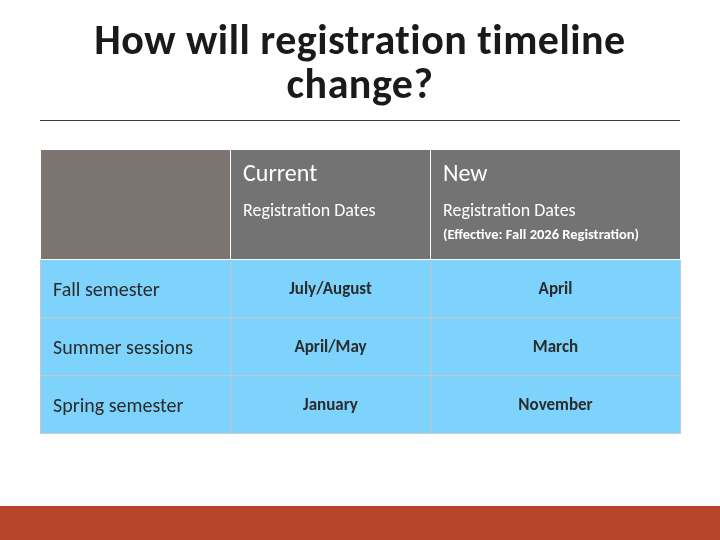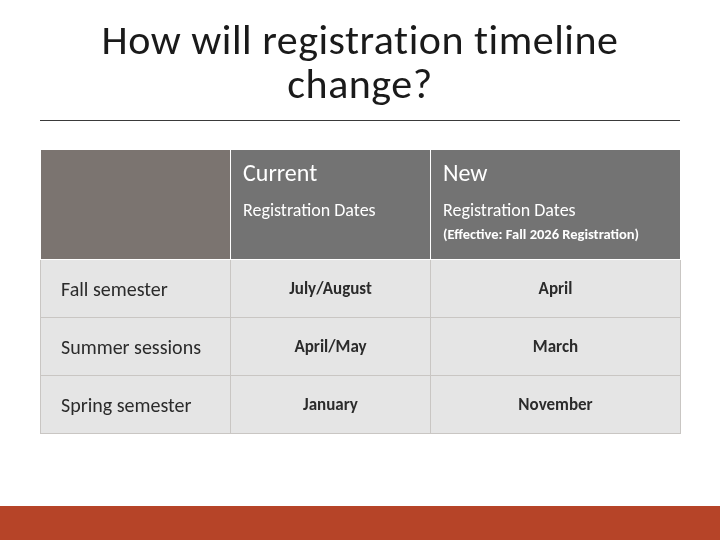--- a/index.html
+++ b/index.html
@@ -10,21 +10,21 @@
     position: relative;
   }
   .slide {
     width: 720px;
     height: 540px;
     position: relative;
     padding: 18px 40px 0 40px;
   }
   .title {
     font-size: 42px;
-    font-weight: 400;
+    font-weight: 700;
     color: #1a1a1a;
     text-align: center;
     line-height: 1.05;
     letter-spacing: 0.5px;
     padding: 0 10px 14px 10px;
   }
   .title-rule {
     border: none;
     border-top: 1.5px solid #3a3a3a;
     margin: 0 0 28px 0;
@@ -59,23 +59,23 @@
     color: #ffffff;
     margin-top: 12px;
   }
   .hdr-note {
     font-size: 14.5px;
     font-weight: 700;
     color: #ffffff;
     margin-top: 4px;
   }
   .body-row td {
-    background: #e5e5e5;
+    background: #7dd3fc;
     border: 1px solid #c9c6c3;
-    padding: 14px 20px;
+    padding: 14px 12px;
     font-size: 18px;
     color: #2b2b2b;
     vertical-align: middle;
     height: 58px;
   }
   .body-row td.rowhdr {
     font-weight: 400;
     font-size: 20px;
   }
   .body-row td.val {

